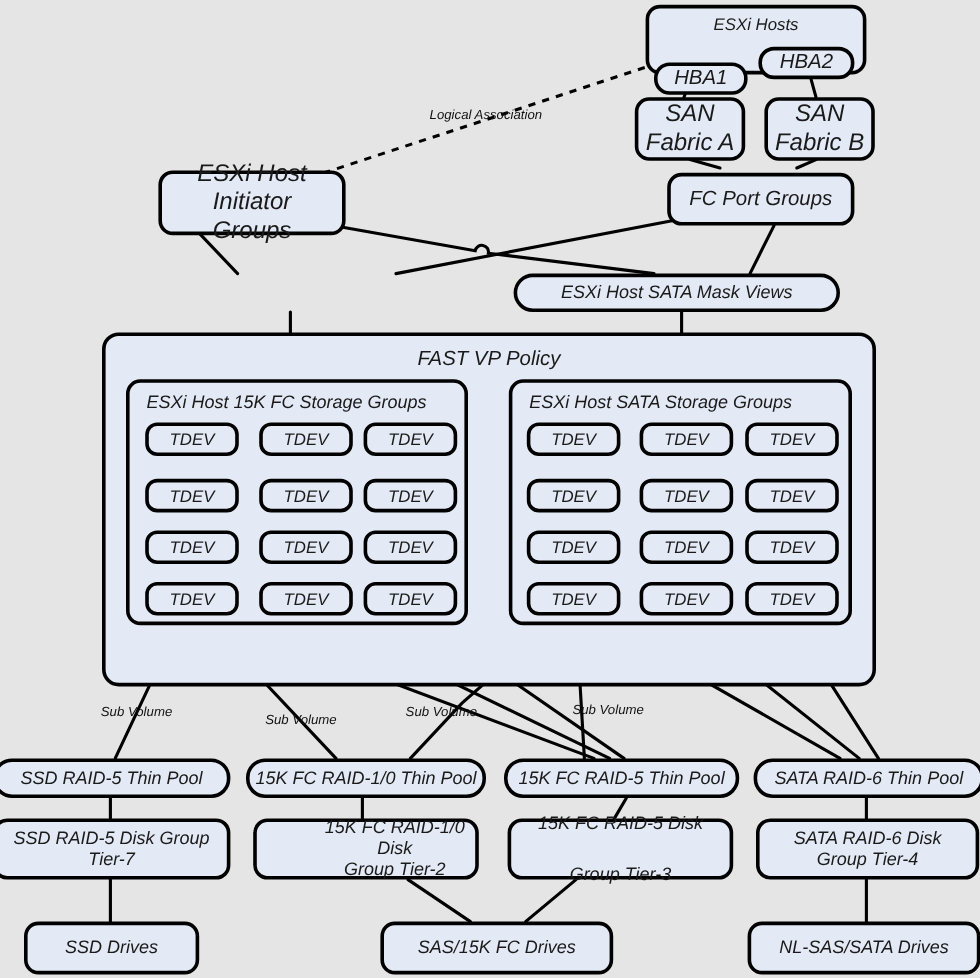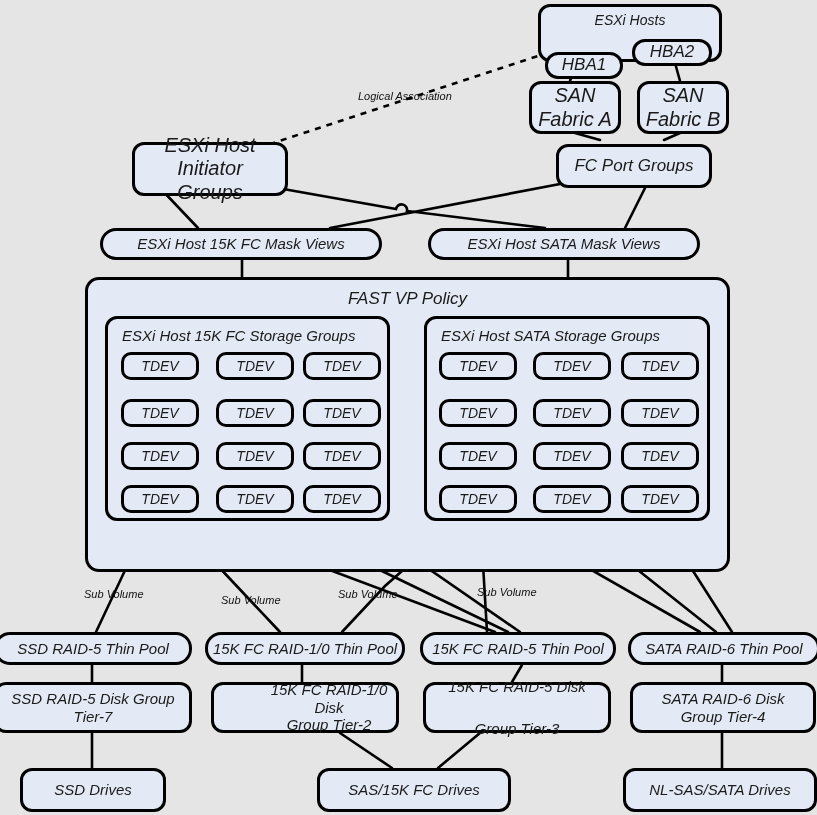--- a/index.html
+++ b/index.html
@@ -157,21 +157,20 @@
     <span class="fs16">Fabric B</span>
   </div>
 
   <div class="node" style="left:101px; top:142px; width:156px; height:54px; flex-direction:column;margin-left:31px;">
     <span class="fs16">ESXi Host Initiator</span>
     <span class="fs16">Groups</span>
   </div>
 
   <div class="node fs17" style="left:556px; top:144px; width:156px; height:44px;">FC Port Groups</div>
 
-  <div class="node fs15" style="left:100px; top:228px; width:282px; height:32px; border-radius:16px;">ESXi Host 15K FC Mask Views</div>
   <div class="node fs15" style="left:428px; top:228px; width:272px; height:32px; border-radius:16px;">ESXi Host SATA Mask Views</div>
 
   <div class="node container" style="left:85px; top:277px; width:645px; height:295px; border-radius:14px;">
     <div class="container-title fs17" style="top:9px;">FAST VP Policy</div>
   </div>
 
   <div class="node container" style="left:105px; top:316px; width:285px; height:205px; border-radius:12px;">
     <div class="container-title fs15 left-align" style="top:8px;">ESXi Host 15K FC Storage Groups</div>
   </div>
 

